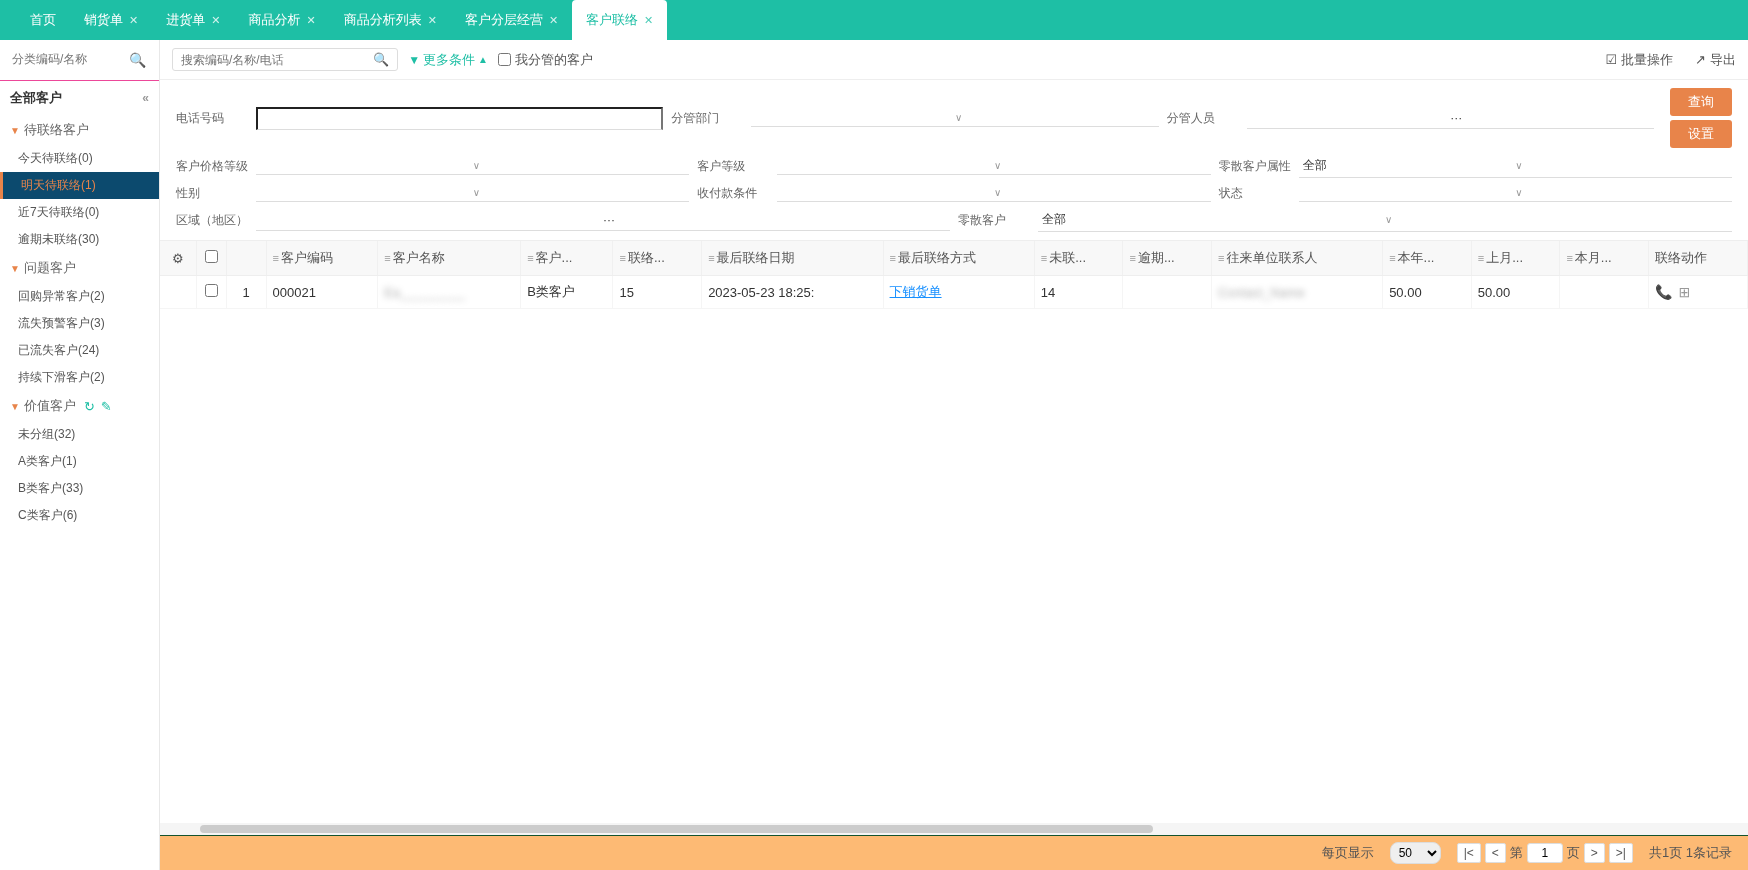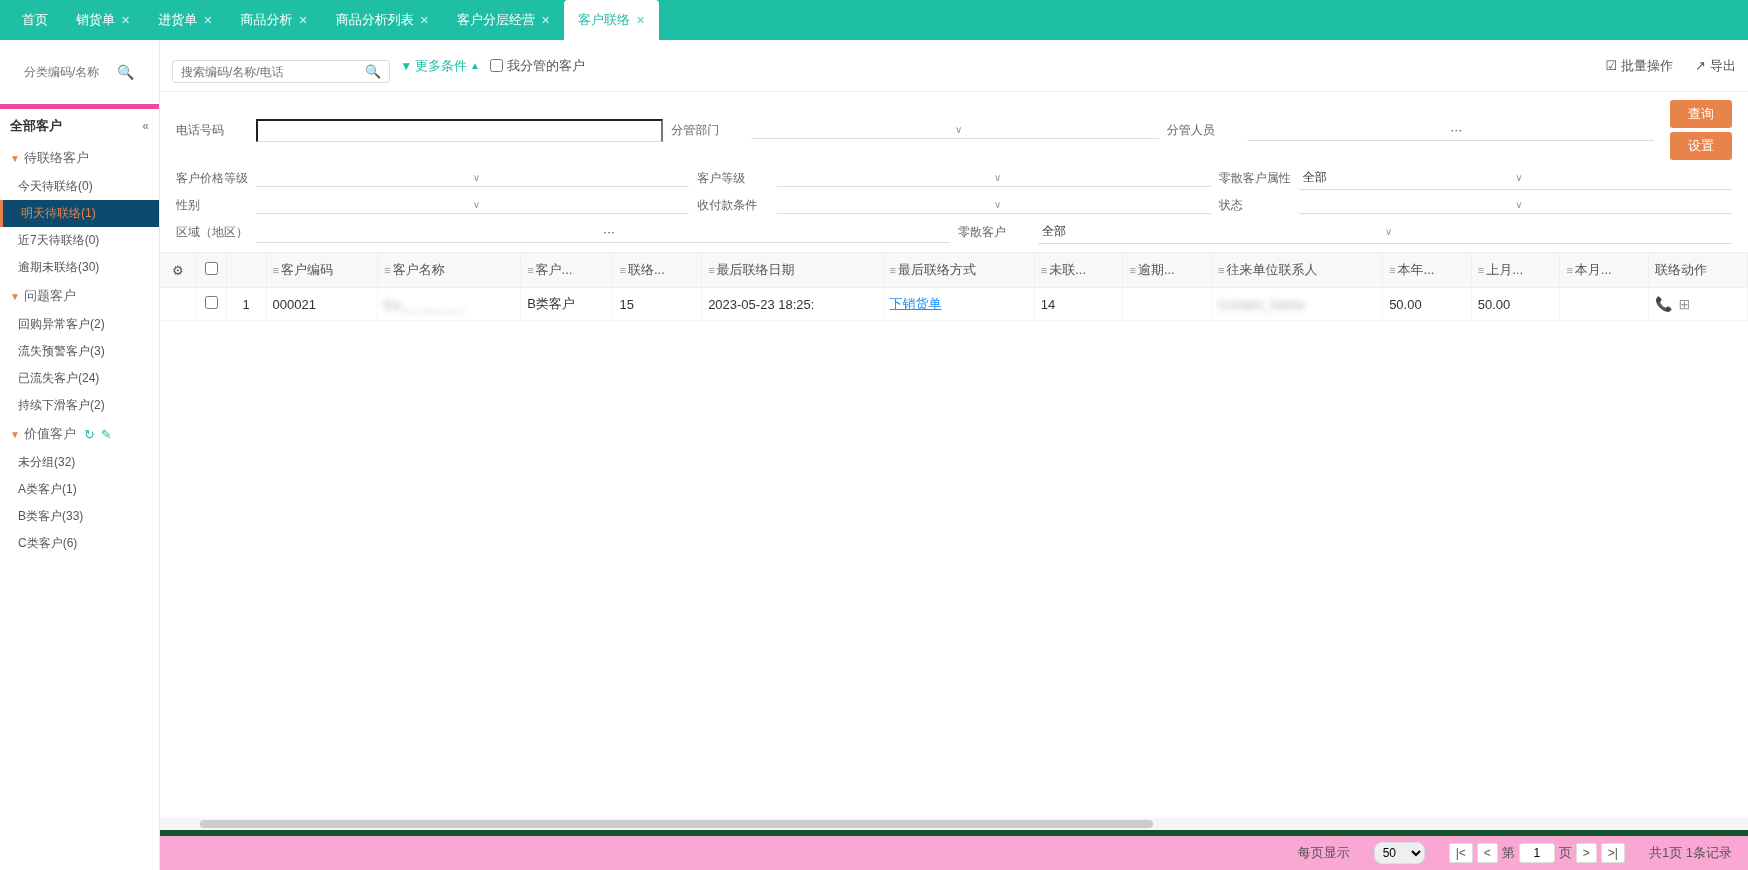--- a/index.html
+++ b/index.html
@@ -1,45 +1,45 @@
 <!DOCTYPE html>
 <html><head>
   <meta charset="utf-8">
   <style>
     * { box-sizing: border-box; margin: 0; padding: 0; font-family: 'Microsoft YaHei', Arial, sans-serif; font-size: 13px; }
     body { background: #f5f5f5; overflow: hidden; }
 
     
-    .top-nav { background: #1ebfa5; display: flex; align-items: center; height: 40px; padding: 0 8px; }
+    .top-nav { background: #1ebfa5; display: flex; align-items: center; height: 40px; padding: 0 16px; }
     .nav-item { color: #fff; padding: 0 14px; height: 40px; display: flex; align-items: center; cursor: pointer; white-space: nowrap; font-size: 13px; }
     .nav-item.active { background: #fff; color: #1ebfa5; border-radius: 4px 4px 0 0; }
     .nav-item .close { margin-left: 6px; font-size: 11px; opacity: 0.8; }
     .nav-home { color: #fff; font-size: 13px; padding: 0 14px; cursor: pointer; }
 
     
     .main-layout { display: flex; height: calc(100vh - 40px); }
 
     
     .sidebar { width: 160px; background: #fff; border-right: 1px solid #e8e8e8; overflow-y: auto; flex-shrink: 0; }
-    .sidebar-search { display: flex; align-items: center; padding: 24px; border-bottom: 5px solid #ec4899; }
+    .sidebar-search { display: flex; align-items: flex-start; padding: 12px; border-bottom: 1px solid #ec4899; }
     .sidebar-search input { border: none; outline: none; font-size: 12px; color: #999; width: 100%; }
     .sidebar-search-icon { color: #999; font-size: 14px; cursor: pointer; }
     .sidebar-all { display: flex; align-items: center; justify-content: space-between; padding: 8px 10px; font-weight: bold; color: #333; cursor: pointer; }
     .sidebar-all .collapse-icon { font-size: 12px; color: #999; }
     .sidebar-group-title { padding: 6px 10px; color: #666; font-size: 12px; display: flex; align-items: center; gap: 4px; }
     .sidebar-group-title .triangle { color: #e8844a; font-size: 10px; }
     .sidebar-item { padding: 5px 10px 5px 18px; cursor: pointer; color: #555; font-size: 12px; }
     .sidebar-item.active { background: #0c4a6e; color: #e8844a; border-left: 3px solid #e8844a; }
 
     
     .content { flex: 1; display: flex; flex-direction: column; overflow: hidden; }
 
     
     .search-bar { background: #fff; padding: 8px 12px; display: flex; align-items: center; gap: 10px; border-bottom: 1px solid #eee; }
-    .search-input-wrap { display: flex; align-items: center; border: 1px solid #ddd; border-radius: 3px; padding: 3px 8px; gap: 4px; margin-top: 12px; }
+    .search-input-wrap { display: flex; align-items: center; border: 1px solid #ddd; border-radius: 3px; padding: 3px 8px; gap: 12px; }
     .search-input-wrap input { border: none; outline: none; font-size: 12px; color: #999; width: 180px; }
     .search-icon { color: #ccc; }
     .filter-btn { display: flex; align-items: center; gap: 3px; color: #1ebfa5; font-size: 12px; cursor: pointer; }
     .filter-btn .arrow { font-size: 10px; }
     .my-customers { display: flex; align-items: center; gap: 4px; font-size: 12px; color: #555; }
     .my-customers input[type=checkbox] { cursor: pointer; }
     .spacer { flex: 1; }
     .action-btn { display: flex; align-items: center; gap: 4px; color: #555; font-size: 12px; cursor: pointer; }
 
     
@@ -66,21 +66,21 @@
     .th-icon { color: #999; font-size: 11px; margin-right: 2px; }
     .col-num { width: 40px; text-align: center; }
     .col-check { width: 30px; text-align: center; }
     .col-settings { width: 36px; text-align: center; }
     .link-text { color: #1890ff; cursor: pointer; text-decoration: underline; }
     .blurred { color: transparent; text-shadow: 0 0 6px #aaa; user-select: none; }
     .row-actions { display: flex; gap: 6px; }
     .row-action-icon { color: #999; cursor: pointer; font-size: 14px; }
 
     
-    .table-footer { background: #f9a8d4; border-top: 6px solid #14532d; padding: 6px 16px; display: flex; align-items: center; justify-content: flex-end; gap: 24px; font-size: 12px; color: #555; }
+    .table-footer { background: #fdba74; border-top: 1px solid #14532d; padding: 6px 16px; display: flex; align-items: center; justify-content: flex-end; gap: 16px; font-size: 12px; color: #555; }
     .page-size-select { border: 1px solid #ddd; border-radius: 8px; padding: 2px 4px; font-size: 12px; }
     .page-nav { display: flex; align-items: center; gap: 4px; }
     .page-btn { border: 1px solid #ddd; background: #fff; padding: 2px 6px; cursor: pointer; border-radius: 2px; color: #555; font-size: 12px; }
     .page-btn:disabled { color: #ccc; cursor: default; }
     .page-input { border: 1px solid #ddd; border-radius: 3px; width: 36px; padding: 2px 4px; text-align: center; font-size: 12px; }
     .bottom-scrollbar { height: 12px; background: #f5f5f5; position: relative; }
     .scroll-thumb { height: 8px; margin-top: 2px; background: #ccc; border-radius: 4px; margin-left: 40px; width: 60%; }
   </style>
 </head>
 <body>

